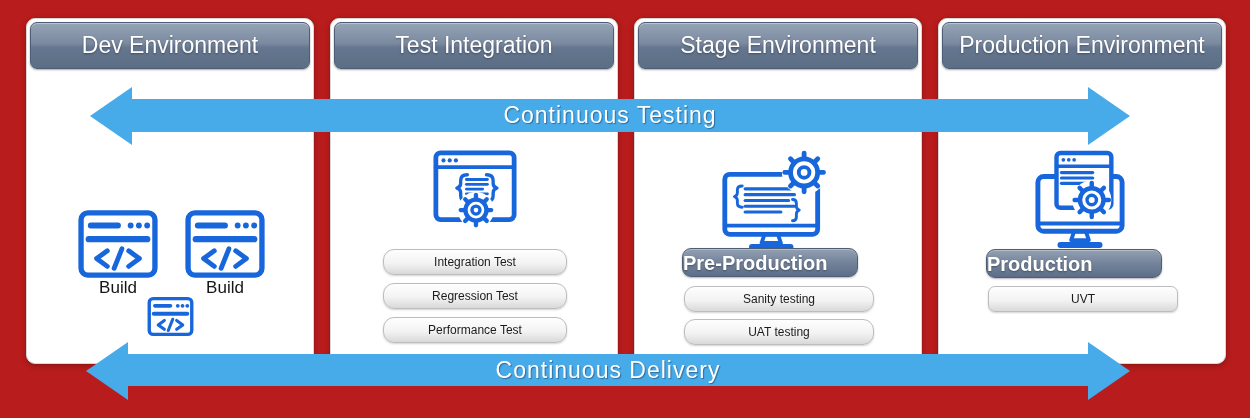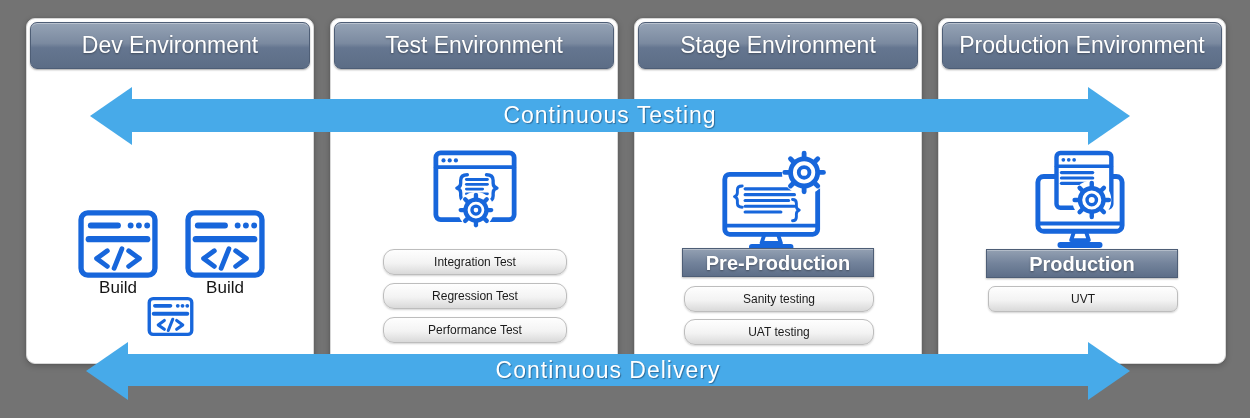--- a/index.html
+++ b/index.html
@@ -5,21 +5,21 @@
   :root{
     --arrow:#47aae9;
     --icon:#1766db;
     --navy:#17375e;
     --hdr-top:#95a3b5;
     --hdr-bot:#5c6d86;
   }
   *{margin:0;padding:0;box-sizing:border-box;}
   html,body{background:#ffffff;}
   body{font-family:"Liberation Sans", sans-serif;}
-  .canvas{position:relative;width:1250px;height:418px;background:#737373;overflow:hidden;}
+  .canvas{position:relative;width:1250px;height:418px;background:#b91c1c;overflow:hidden;}
 
   
   .panel{position:absolute;top:18px;width:288px;height:346px;background:#fff;
          border:1px solid #d7d7d7;border-radius:9px;
          box-shadow:0 2px 6px rgba(0,0,0,.22), 0 0 2px rgba(0,0,0,.12);}
   .panel-header{position:absolute;top:3px;left:3px;right:3px;height:47px;
          border-radius:7px;border:1px solid #4e5e76;
          background:linear-gradient(to bottom,var(--hdr-top) 0%,#7b8aa0 45%,#657690 55%,var(--hdr-bot) 100%);
          box-shadow:inset 0 1px 0 rgba(255,255,255,.35), 0 1px 2px rgba(0,0,0,.35);
          color:#fff;font-size:23px;line-height:45px;text-align:center;
@@ -55,25 +55,25 @@
   
   .test-icon{left:100px;top:130px;width:88px;height:84px;}
   .stage-icon{left:84px;top:130px;width:118px;height:101px;}
   .prod-icon{left:94px;top:130px;width:94px;height:100px;}
 
   
   .pill{position:absolute;left:52px;width:184px;height:26px;border-radius:11px;
         border:1px solid #bdbdbd;background:linear-gradient(to bottom,#fefefe 0%,#f3f3f3 55%,#d9d9d9 100%);
         box-shadow:0 1px 2px rgba(0,0,0,.18);
         text-align:center;font-size:12px;line-height:25px;color:#1b1b1b;}
-  .badge{position:absolute;left:47px;width:192px;height:29px;border-radius:0;
+  .badge{position:absolute;left:47px;width:176px;height:29px;border-radius:9px;
         border:1px solid #4e5e76;
         background:linear-gradient(to bottom,#93a0b2 0%,#73839b 50%,#5d6e88 100%);
         box-shadow:inset 0 1px 0 rgba(255,255,255,.3), 0 1px 2px rgba(0,0,0,.3);
-        text-align:center;font-size:20px;font-weight:bold;line-height:28px;color:#fff;
+        text-align:left;font-size:20px;font-weight:bold;line-height:28px;color:#fff;
         text-shadow:0 1px 2px rgba(0,0,0,.35);}
   .pill-1{top:230px;} .pill-2{top:264px;} .pill-3{top:298px;}
   .p-stage .badge{top:229px;} .p-stage .pill-s1{top:267px;left:49px;width:190px;} .p-stage .pill-s2{top:300px;left:49px;width:190px;}
   .p-prod .badge{top:230px;} .p-prod .pill-u{top:267px;left:49px;width:190px;border-radius:7px;}
 </style>
 </head>
 <body>
 
 <div class="canvas">
 
@@ -117,21 +117,21 @@
         <circle cx="72" cy="17" r="3.4" fill="currentColor" stroke="none"></circle>
         <line x1="12" y1="31" x2="72" y2="31" stroke-width="7"></line>
         <polyline points="31,43 20,51 31,59" stroke-width="5.5"></polyline>
         <line x1="38" y1="61" x2="46" y2="41" stroke-width="5.5"></line>
         <polyline points="53,43 64,51 53,59" stroke-width="5.5"></polyline>
       </svg>
     </div>
   </section>
 
   <section class="panel p-test">
-    <header class="panel-header">Test Environment</header>
+    <header class="panel-header">Test Integration</header>
 
     <div class="icon test-icon">
       <svg viewBox="0 0 92 88" fill="none" stroke="currentColor" stroke-linecap="round" stroke-linejoin="round">
         <rect x="5" y="4" width="82" height="70" rx="5" stroke-width="5"></rect>
         <circle cx="13" cy="12" r="2.2" fill="currentColor" stroke="none"></circle>
         <circle cx="19.5" cy="12" r="2.2" fill="currentColor" stroke="none"></circle>
         <circle cx="26" cy="12" r="2.2" fill="currentColor" stroke="none"></circle>
         <line x1="5" y1="19" x2="87" y2="19" stroke-width="4"></line>
         <path d="M38,27 Q31,27 31,33 L31,36 Q31,40 27,41 Q31,42 31,46 L31,49 Q31,55 38,55" stroke-width="3.5"></path>
         <path d="M58,27 Q65,27 65,33 L65,36 Q65,40 69,41 Q65,42 65,46 L65,49 Q65,55 58,55" stroke-width="3.5"></path>

